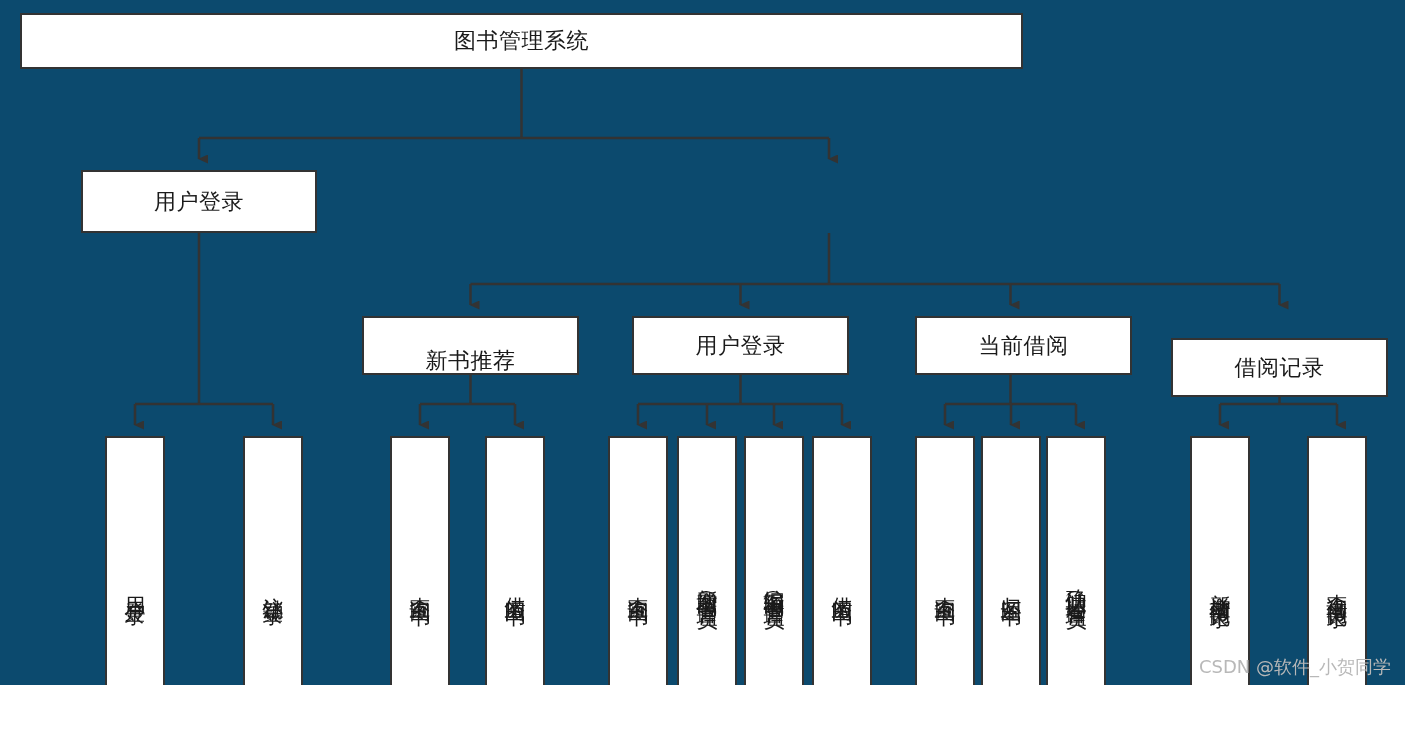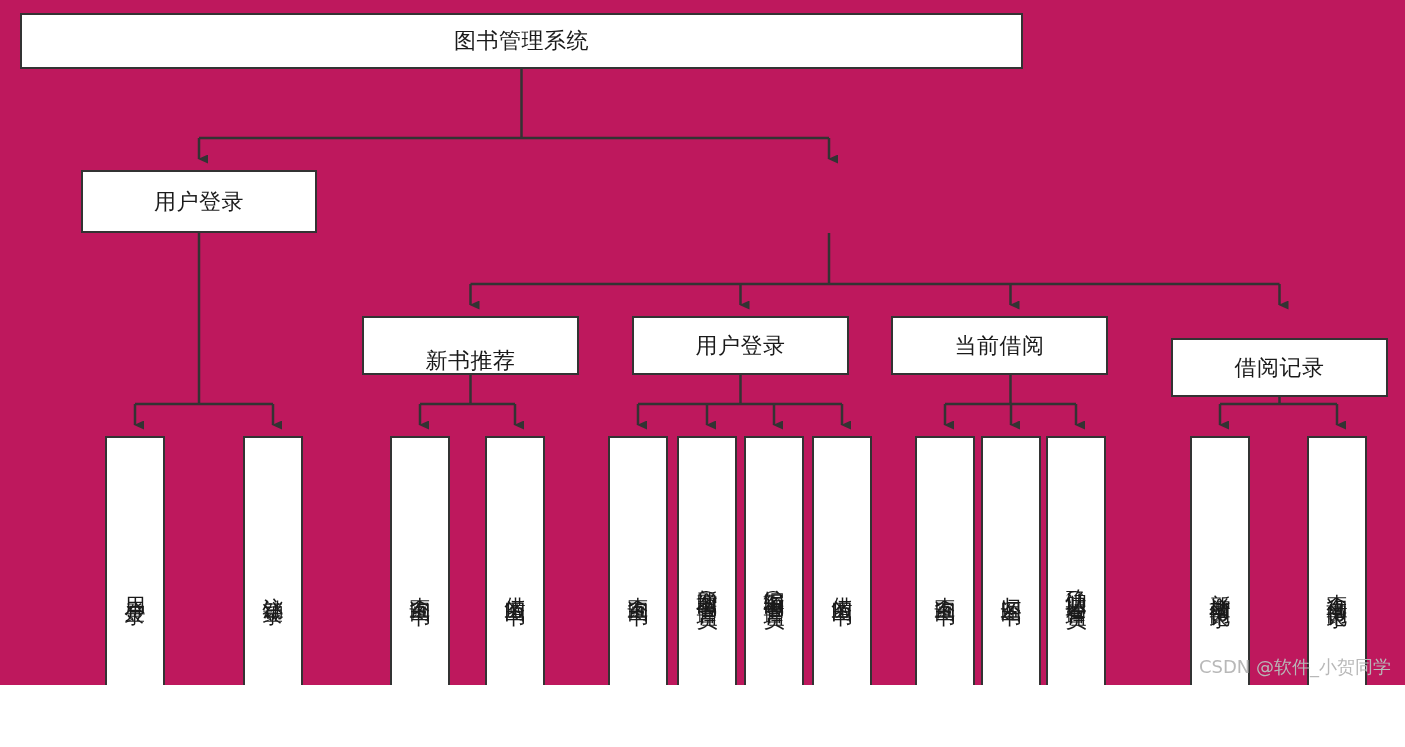--- a/index.html
+++ b/index.html
@@ -9,21 +9,21 @@
     background: #ffffff;
   }
   body {
     font-family: "DejaVu Sans", "Liberation Sans", sans-serif;
     color: #1a1a1a;
   }
   #diagram-root {
     position: relative;
     width: 1405px;
     height: 685px;
-    background: #be185d;
+    background: #0c4a6e;
     overflow: hidden;
   }
   svg.edges {
     position: absolute;
     left: 0;
     top: 0;
     width: 1405px;
     height: 747px;
     pointer-events: none;
   }
@@ -118,21 +118,21 @@
   <div class="node" style="left: 81px; top: 170px; width: 236px; height: 63px;">
     <span class="node-label">用户登录</span>
   </div>
 
   <div class="node" style="left: 362px; top: 316px; width: 217px; height: 59px; align-items: flex-end;">
     <span class="node-label">新书推荐</span>
   </div>
   <div class="node" style="left: 632px; top: 316px; width: 217px; height: 59px;">
     <span class="node-label">用户登录</span>
   </div>
-  <div class="node" style="left: 891px; top: 316px; width: 217px; height: 59px;">
+  <div class="node" style="left: 915px; top: 316px; width: 217px; height: 59px;">
     <span class="node-label">当前借阅</span>
   </div>
   <div class="node" style="left: 1171px; top: 316px; width: 217px; height: 59px; margin-top: 22px;">
     <span class="node-label">借阅记录</span>
   </div>
 
   <div class="node vertical" style="left: 105px; top: 436px; width: 60px; height: 299px;">
     <span class="node-label">用户登录</span>
   </div>
   <div class="node vertical" style="left: 243px; top: 436px; width: 60px; height: 299px;">

